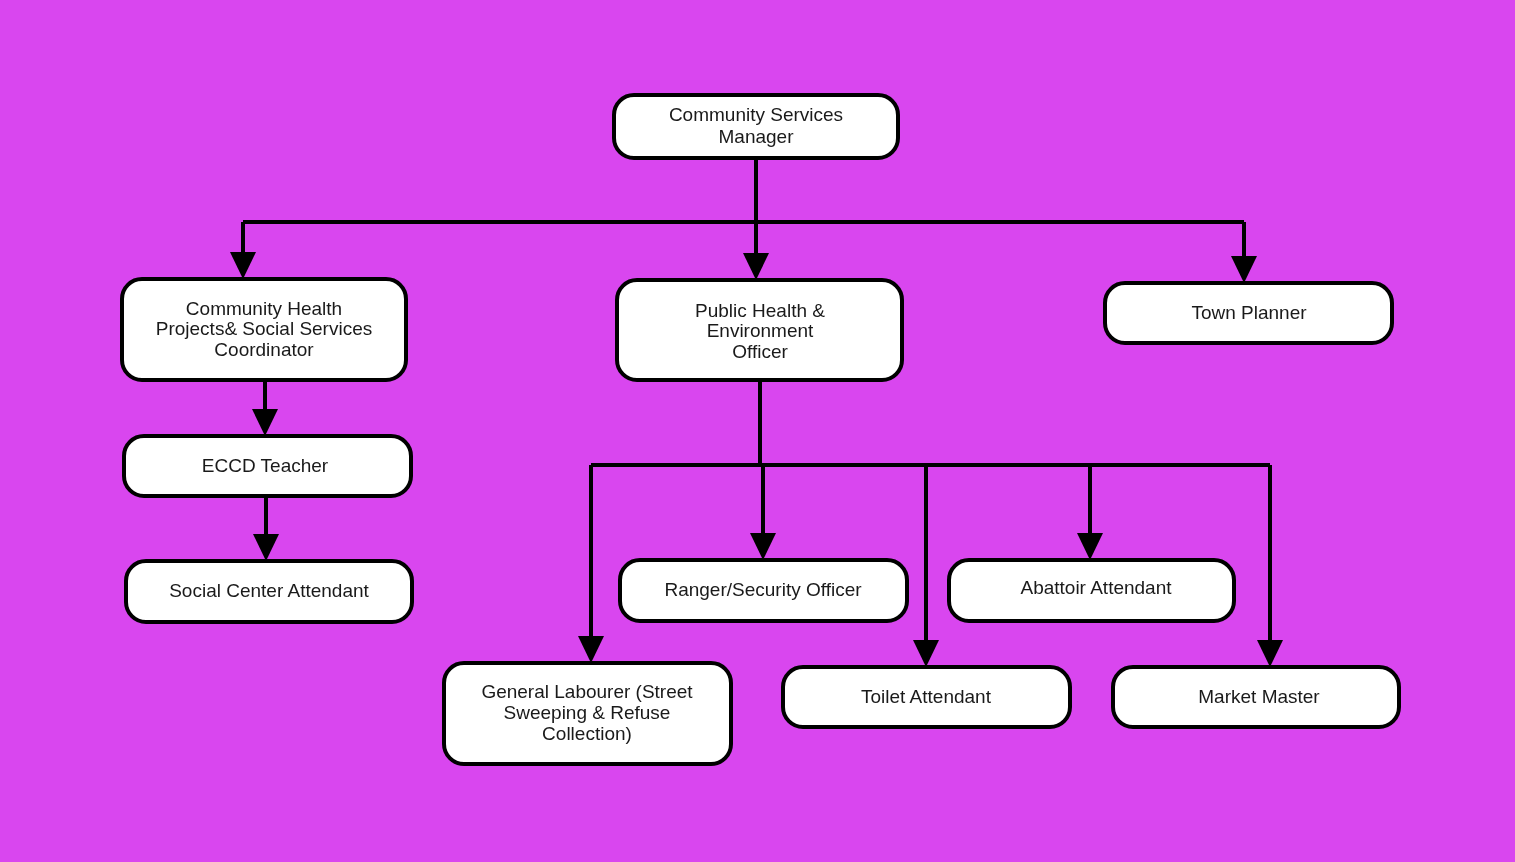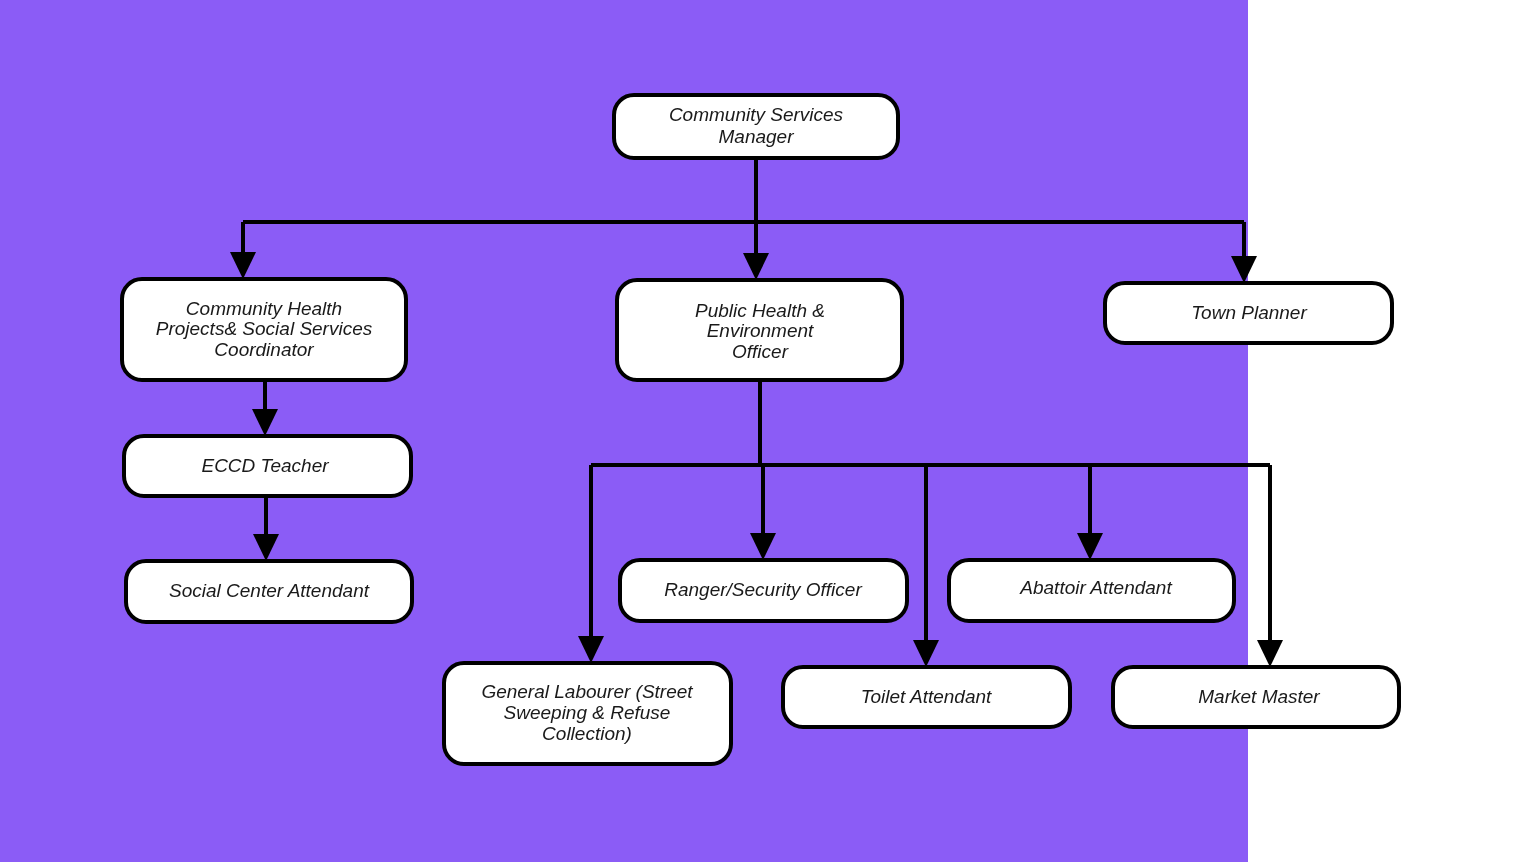--- a/index.html
+++ b/index.html
@@ -9,24 +9,23 @@
     background: #ffffff;
   }
   body {
     width: 1515px;
     height: 862px;
     overflow: hidden;
     font-family: "Liberation Sans", sans-serif;
   }
   #chart-root {
     position: relative;
-    width: 1248px;
+    width: 1515px;
     height: 862px;
-    background: #8b5cf6;
-    font-style: italic;
+    background: #d946ef;
   }
   svg#org-svg {
     display: block;
     width: 1515px;
     height: 862px;
   }
   .node-box {
     fill: #ffffff;
     stroke: #000000;
     stroke-width: 4;

